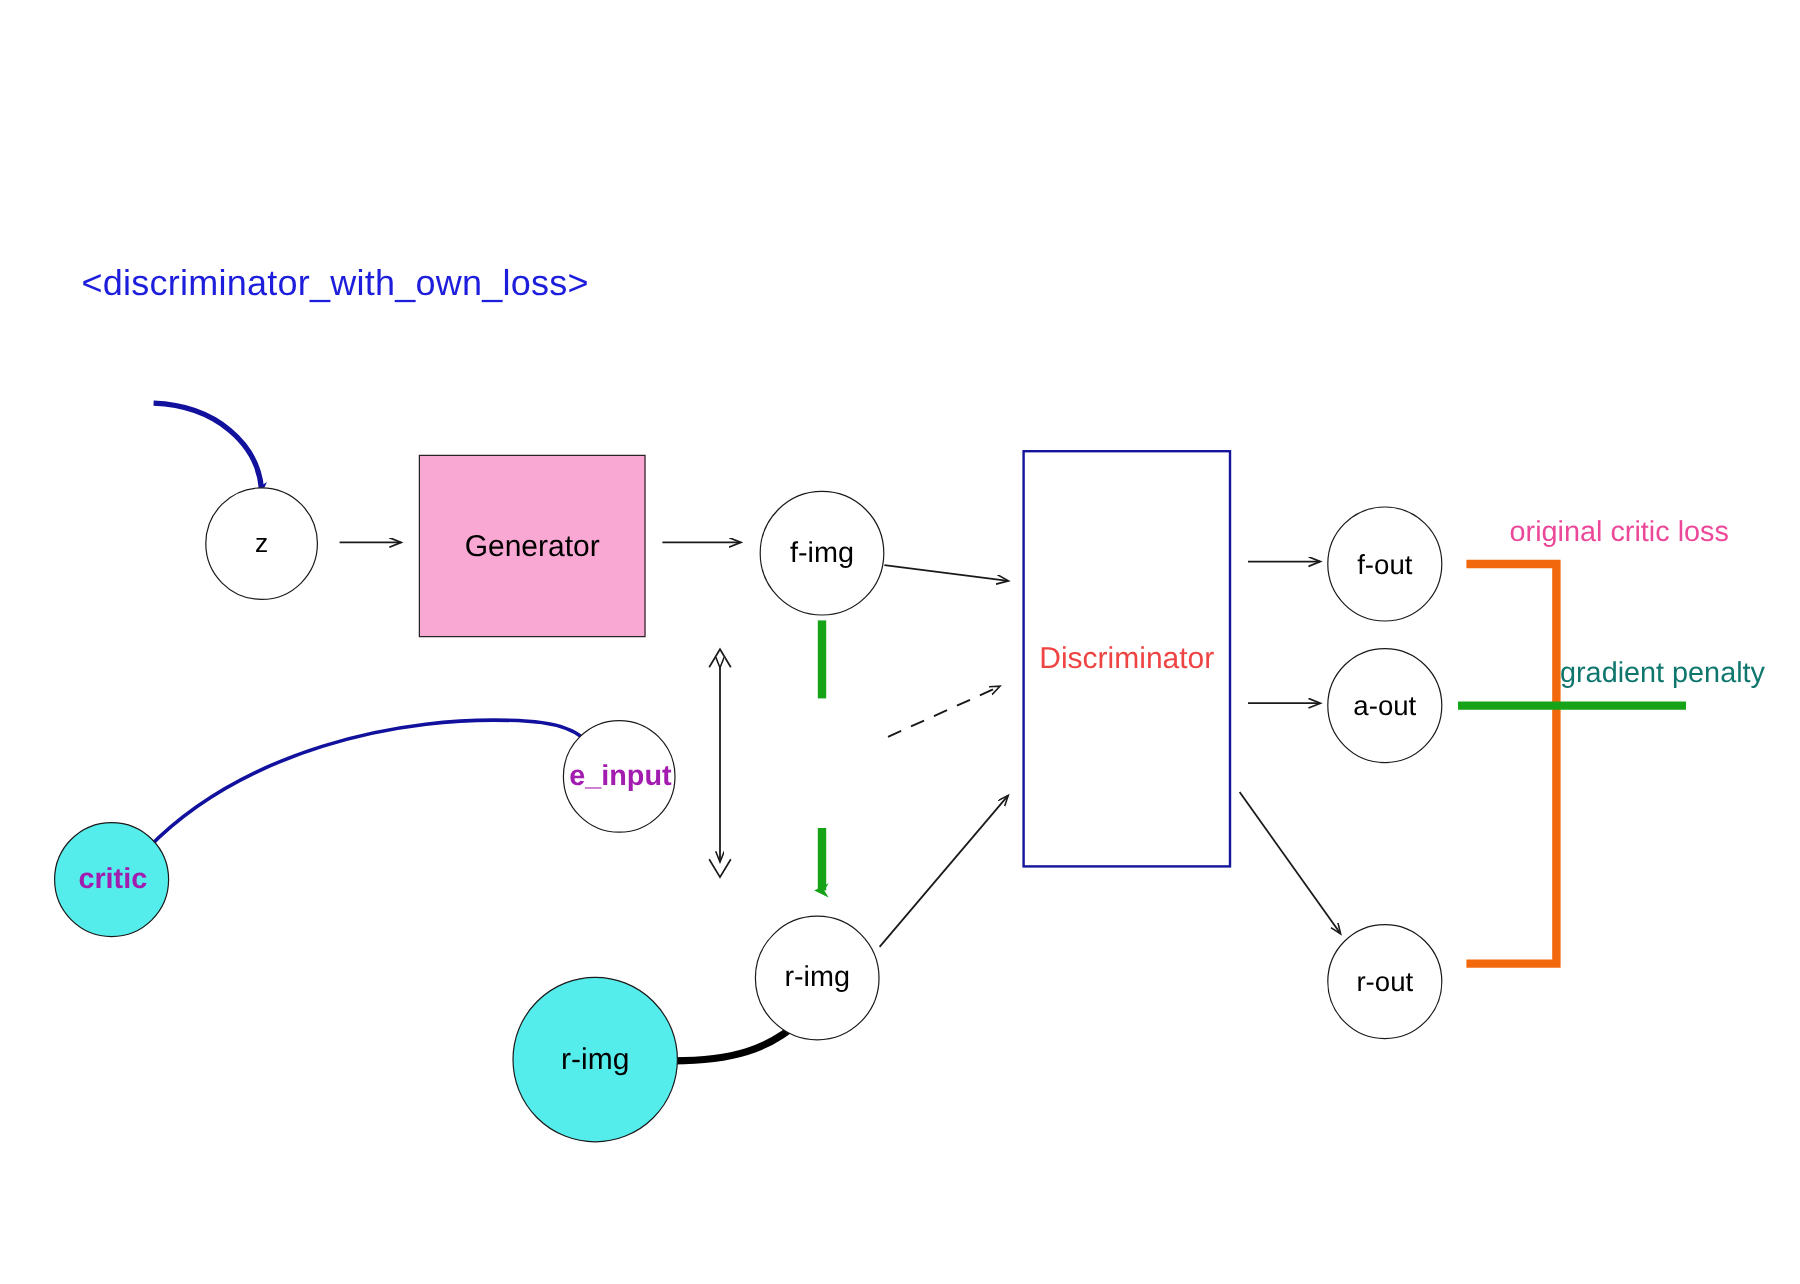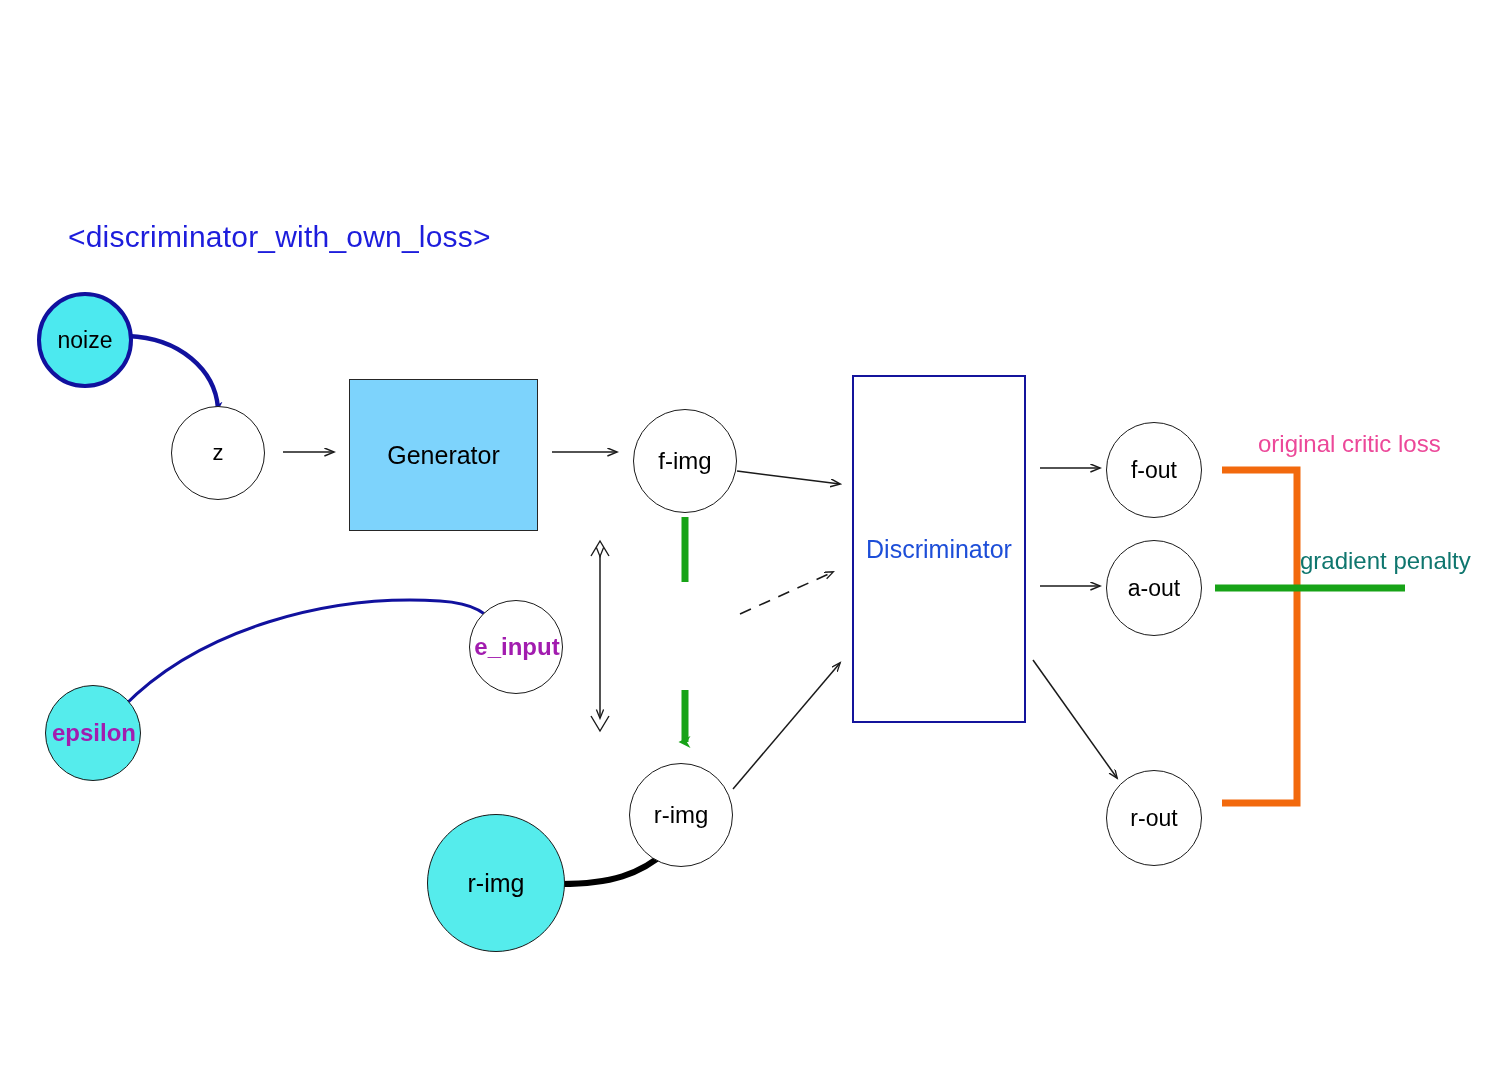--- a/index.html
+++ b/index.html
@@ -45,28 +45,28 @@
     background: #55ecec;
     border: 1.6px solid #1a1a1a;
     color: #000000;
   }
   .c-cyan-thick {
     background: #4ce9ef;
     border: 4px solid #11119e;
     color: #000000;
   }
   .box-plain {
-    background: #7dd3fc;
+    background: #f9a8d4;
     border: 1.8px solid #262626;
     color: #000000;
   }
   .box-blue {
     background: #ffffff;
     border: 2.6px solid #14149c;
-    color: #1d4ed8;
+    color: #ef4444;
   }
   .title-label {
     position: absolute;
     color: #1d1ddc;
     font-size: 30px;
     letter-spacing: 0.2px;
     white-space: nowrap;
   }
   .loss-label {
     position: absolute;
@@ -138,35 +138,34 @@
 
     <path d="M 1033,660 L 1117,778" fill="none" stroke="#1a1a1a" stroke-width="1.5" marker-end="url(#ah-black-s)"></path>
 
     <path d="M 1222,470 L 1297,470 L 1297,803 L 1222,803" fill="none" stroke="#f2690d" stroke-width="7" stroke-linecap="butt" stroke-linejoin="miter"></path>
 
     <line x1="1215" y1="588" x2="1405" y2="588" stroke="#17a317" stroke-width="7"></line>
   </svg>
 
   <div class="title-label" style="left:68px; top:220px;">&lt;discriminator_with_own_loss&gt;</div>
 
-  <div class="node circle c-cyan-thick" style="left:37px; top:292px; width:96px; height:96px; font-size:23px;">noize</div>
 
   <div class="node circle c-plain" style="left:171px; top:406px; width:94px; height:94px; font-size:22px;">z</div>
 
   <div class="node box-plain" style="left:349px; top:379px; width:189px; height:152px; font-size:25px;">Generator</div>
 
   <div class="node circle c-plain" style="left:633px; top:409px; width:104px; height:104px; font-size:24px;">f-img</div>
 
 
   <div class="node circle c-plain" style="left:469px; top:600px; width:94px; height:94px;">
     <span class="overflow-text" style="left:-16px; width:126px; font-size:24px;">e_input</span>
   </div>
 
   <div class="node circle c-cyan" style="left:45px; top:685px; width:96px; height:96px;">
-    <span class="overflow-text" style="left:-12px; width:120px; font-size:24px;">epsilon</span>
+    <span class="overflow-text" style="left:-12px; width:120px; font-size:24px;">critic</span>
   </div>
 
   <div class="node circle c-cyan" style="left:427px; top:814px; width:138px; height:138px; font-size:25px;">r-img</div>
 
   <div class="node circle c-plain" style="left:629px; top:763px; width:104px; height:104px; font-size:24px;">r-img</div>
 
   <div class="node box-blue" style="left:852px; top:375px; width:174px; height:348px; font-size:25px;">Discriminator</div>
 
   <div class="node circle c-plain" style="left:1106px; top:422px; width:96px; height:96px; font-size:23px;">f-out</div>
 

